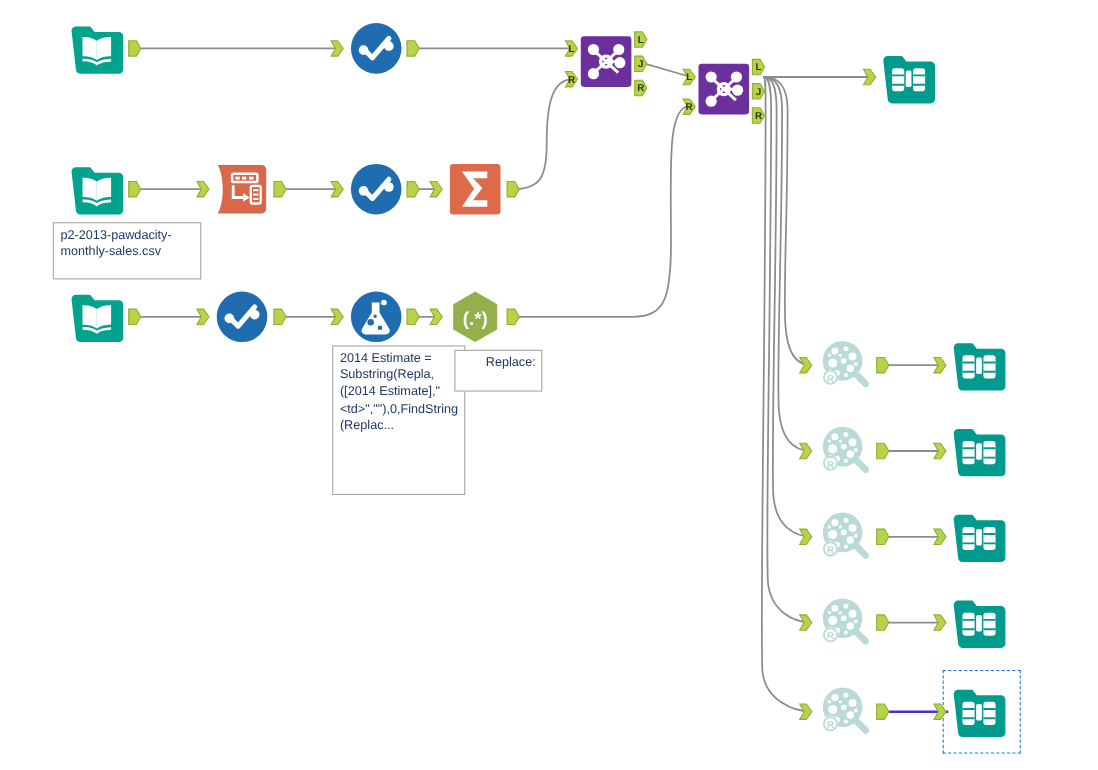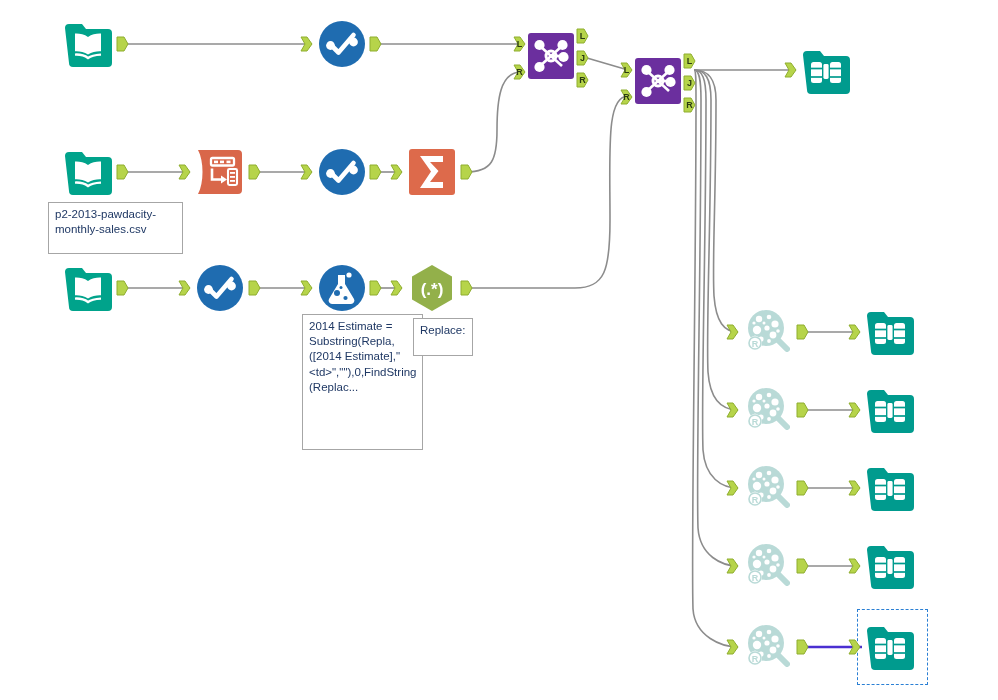--- a/index.html
+++ b/index.html
@@ -664,15 +664,15 @@
         <line x1="11" y1="23.5" x2="22" y2="23.5"></line>
           <line x1="30" y1="23.5" x2="41" y2="23.5"></line>
         <line x1="11" y1="32" x2="22" y2="32"></line>
           <line x1="30" y1="32" x2="41" y2="32"></line>
       </g>
     </svg>
   </div>
 
   <div class="anno" style="left:48px;top:202px;width:135px;height:52px;">p2-2013-pawdacity-monthly-sales.csv</div>
   <div class="anno" style="left:302px;top:302px;width:121px;height:136px;overflow:hidden;margin-top:12px;">2014 Estimate = Substring(Repla,([2014 Estimate],"&lt;td&gt;",""),0,FindString(Replac...</div>
-  <div class="anno" style="left:413px;top:318px;width:60px;height:38px;">Replace:</div>
+  <div class="anno" style="left:413px;top:318px;width:80px;height:38px;text-align:right;">Replace:</div>
 
 </div>
 
 </body></html>

